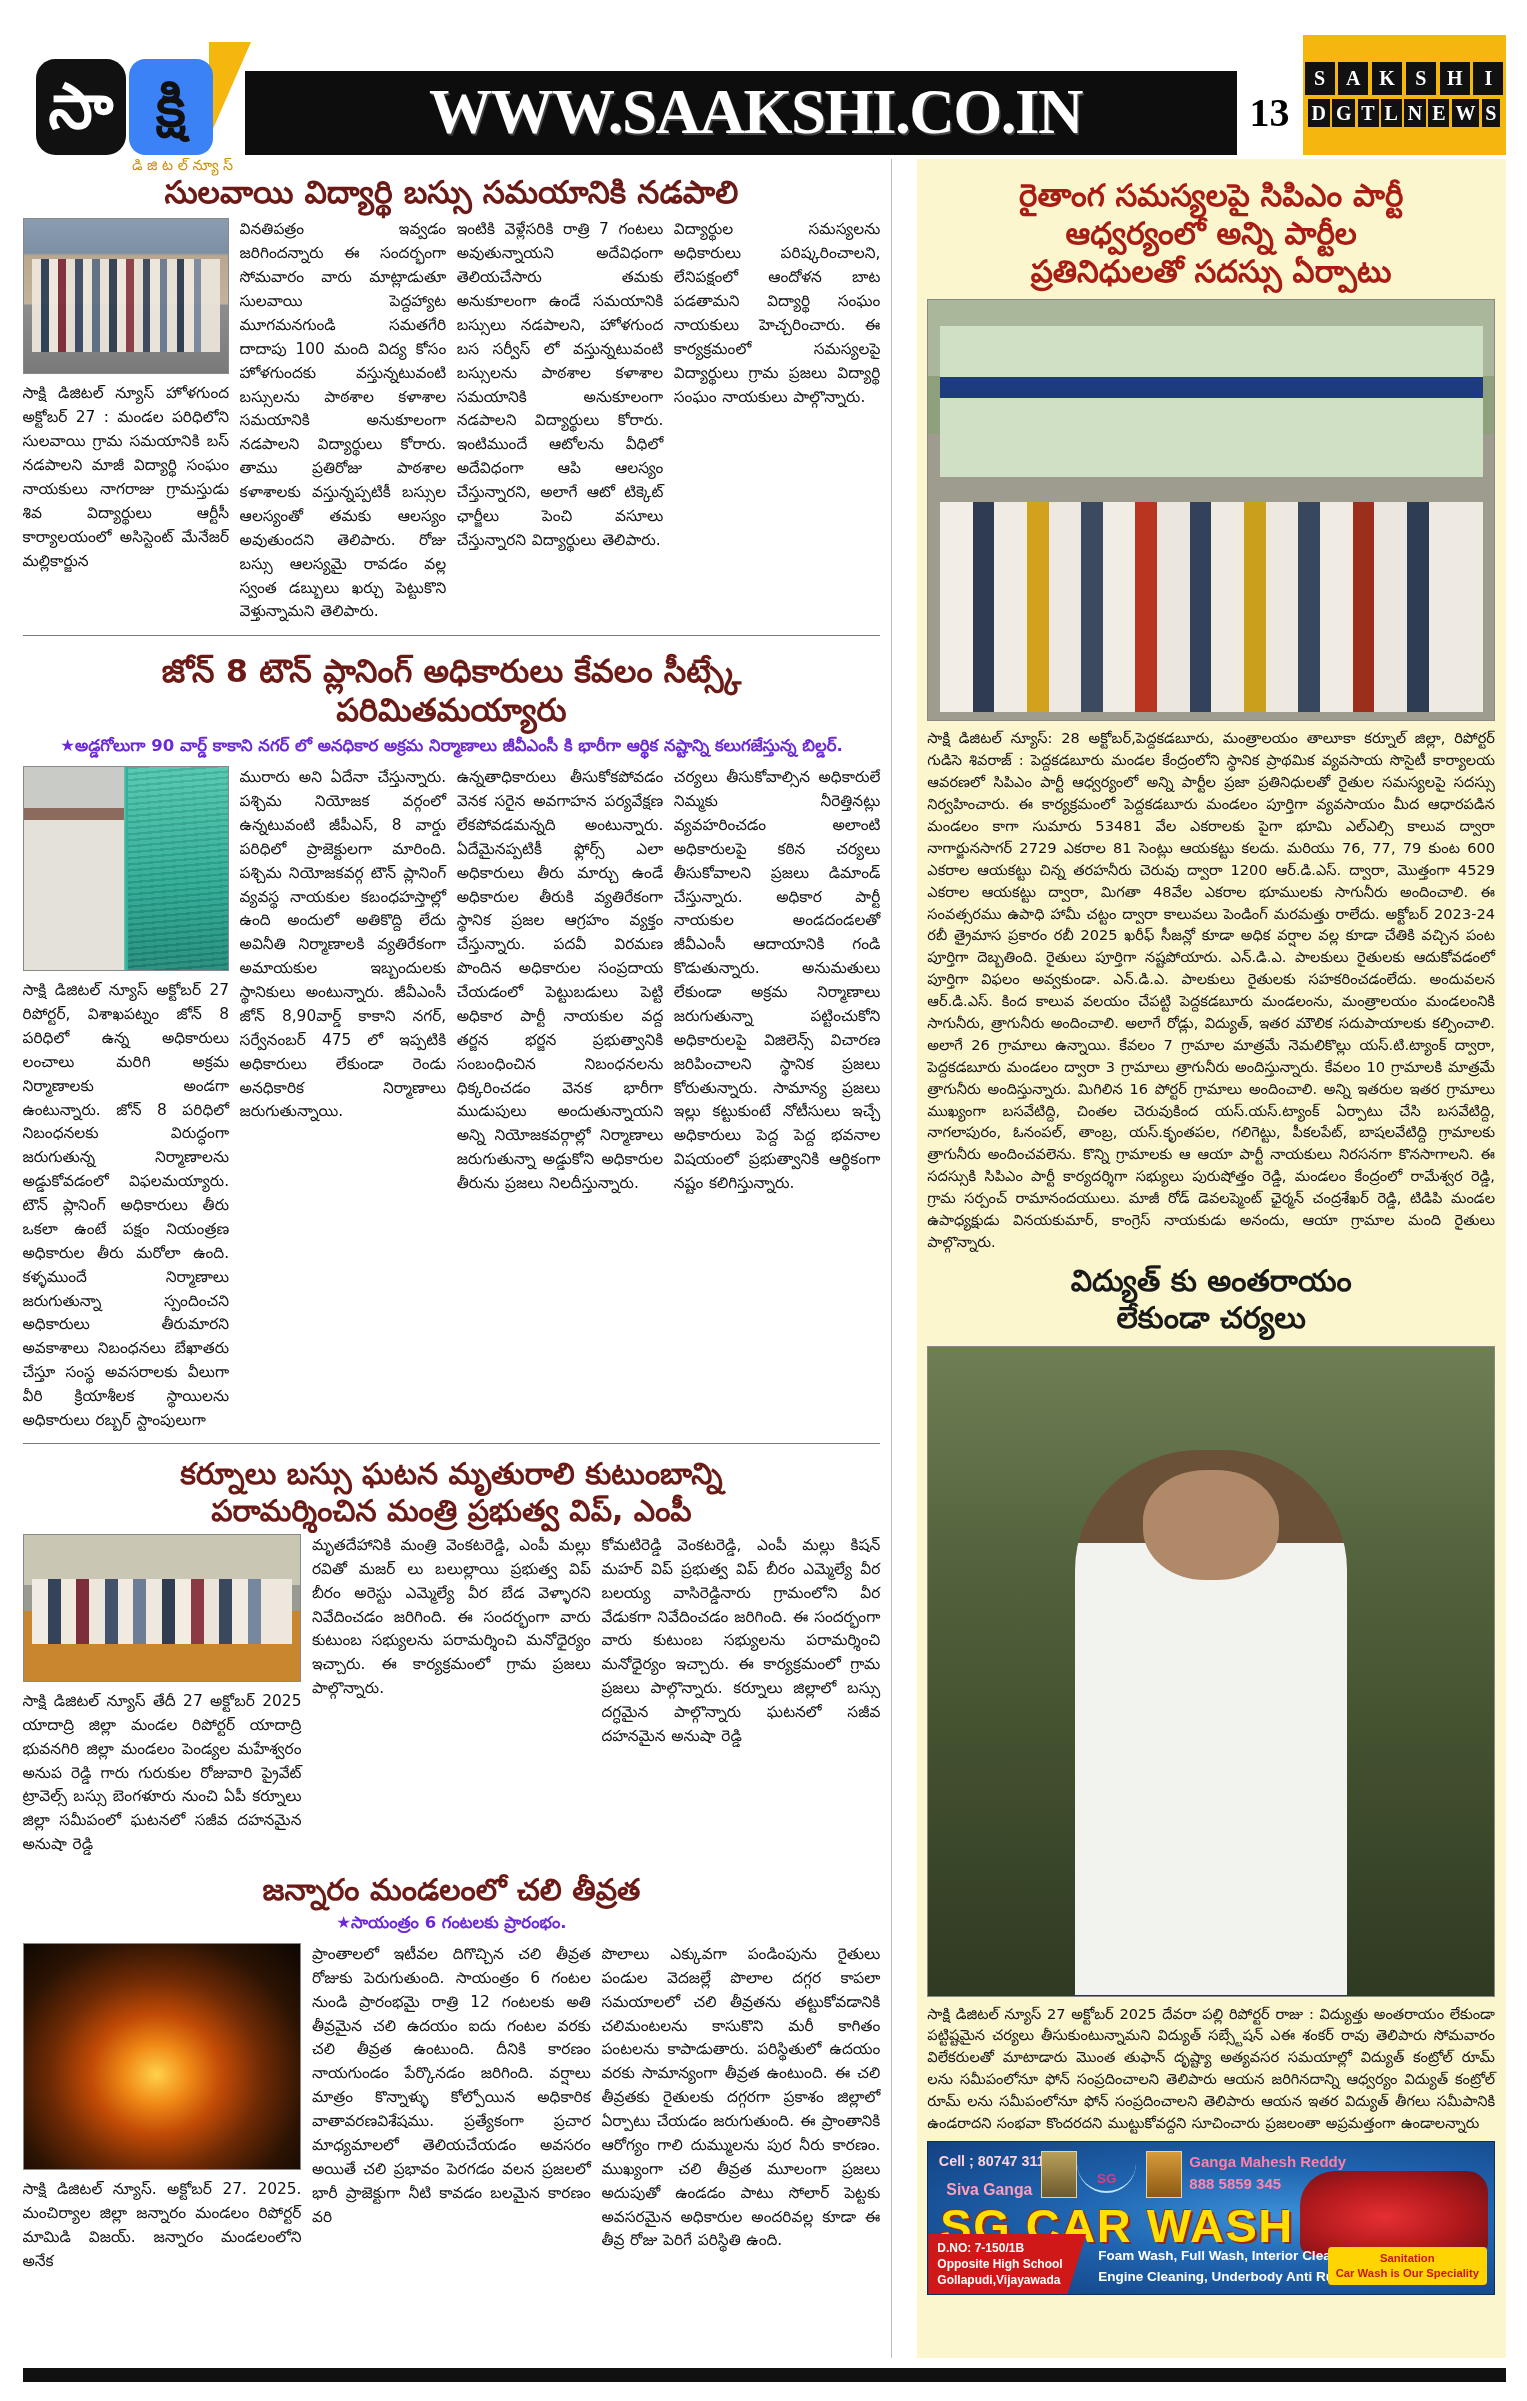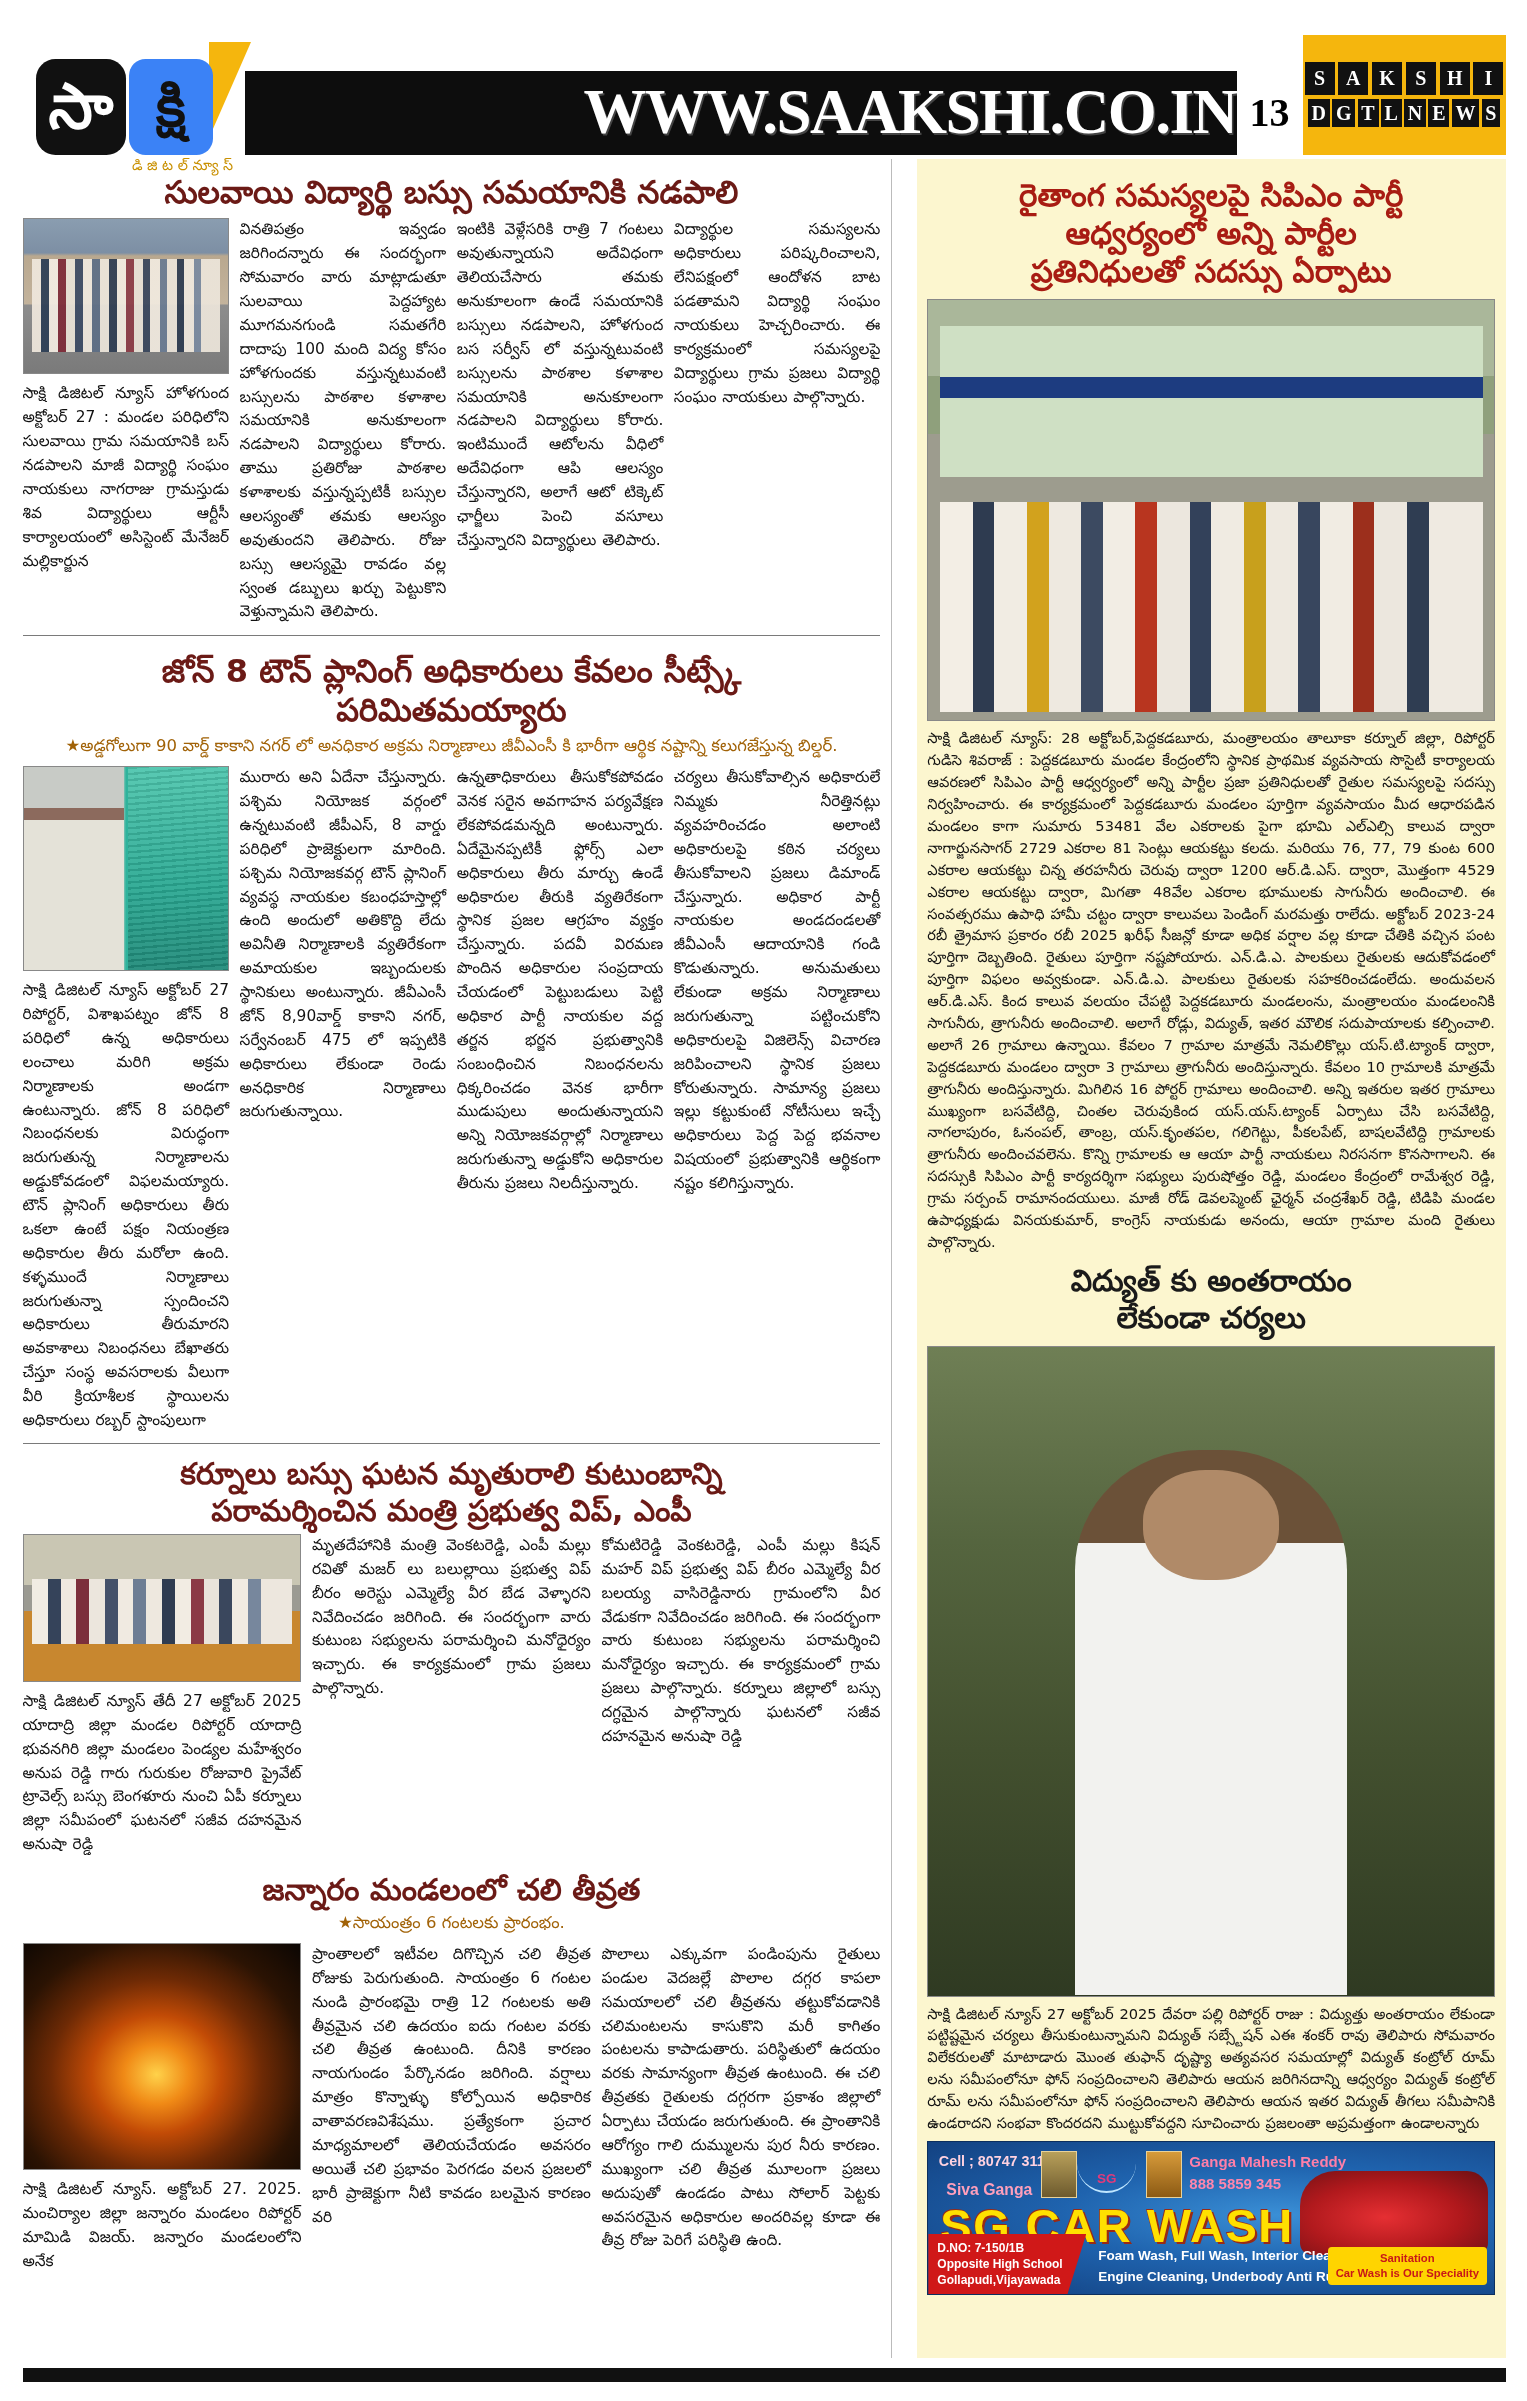--- a/index.html
+++ b/index.html
@@ -88,21 +88,21 @@
     padding-right: 0;
     position: relative;
   }
   .url-text {
     color: #ffffff;
     font-family: "Liberation Serif", serif;
     font-weight: bold;
     font-size: 63px;
     letter-spacing: -1.5px;
     flex: 1;
-    text-align: right;
+    text-align: center;
     padding-left: 30px;
     text-shadow: 1.5px 1.5px 0 #444;
   }
   .page-num-box {
     width: 66px; height: 84px;
     background: #fff;
     color: #000;
     font-size: 40px;
     font-family: "Liberation Serif", serif;
     font-weight: bold;
@@ -169,23 +169,23 @@
   .hl-r1 {
     font-size: 31px; color: #a81c13;
     margin: 10.5px 0 9px 0;
   }
   .hl-r2 {
     font-size: 30px; color: #1a1a1a;
     margin: 10.5px 0 9px 0;
   }
   .subhl {
     text-align: center;
-    color: #a16207;
-    font-family: "DejaVu Sans", sans-serif;
-    font-weight: normal;
+    color: #6d28d9;
+    font-family: "DejaVu Sans", sans-serif;
+    font-weight: bold;
     font-size: 16.5px;
     line-height: 1.35;
     margin-bottom: 9px;
   }
 
   
   .article { margin-bottom: 4.5px; }
   .art-grid {
     display: flex;
     gap: 10.5px;

